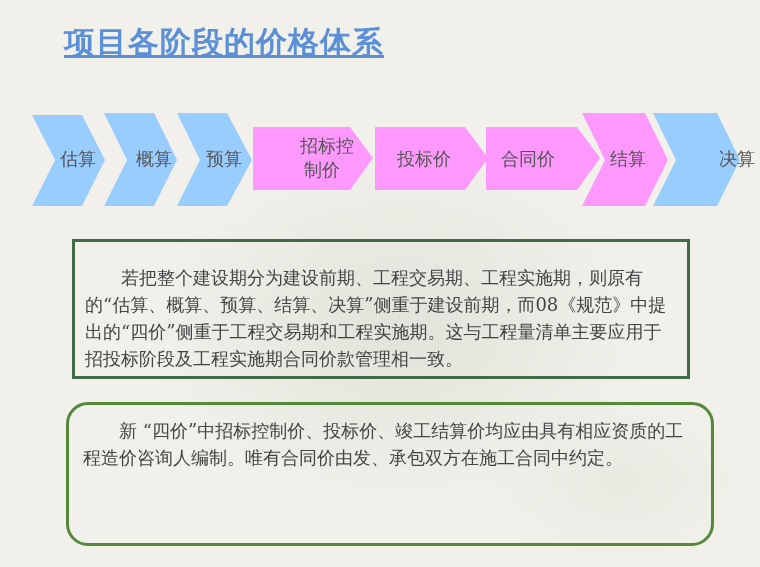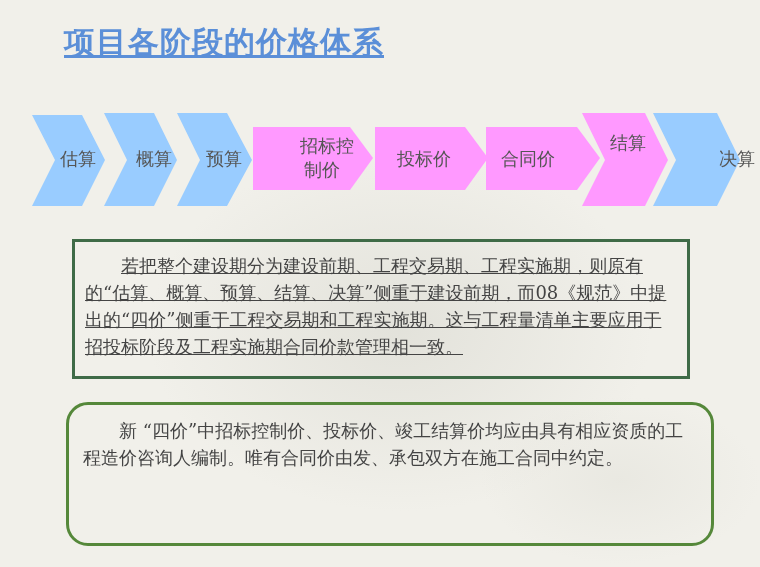--- a/index.html
+++ b/index.html
@@ -23,22 +23,22 @@
   }
   .flow { position: absolute; left: 0; top: 0; width: 760px; height: 230px; font-family: Liberation Serif, serif; }
   .flow svg { position: absolute; left: 0; top: 0; }
   .step-label {
     position: absolute; color: #555; font-size: 18px; line-height: 22px;
     white-space: nowrap;
   }
   .box1 {
     position: absolute; left: 72px; top: 239px; width: 618px; height: 140px;
     border: 3px solid #3f6b47; box-sizing: border-box;
-    padding: 10px 10px 0 10px;
-    font-size: 18px; line-height: 27px; color: #444; text-decoration: underline;
+    padding: 22px 10px 0 10px;
+    font-size: 18px; line-height: 27px; color: #444;
   }
   .box2 {
     position: absolute; left: 66px; top: 402px; width: 648px; height: 144px;
     border: 3px solid #55883a; border-radius: 22px; box-sizing: border-box;
     padding: 12px 14px 0 14px;
     font-size: 18px; line-height: 27px; color: #444;
   }
   .para { margin: 0; text-indent: 2em; }
 </style>
 </head>
@@ -64,21 +64,21 @@
     <polygon fill="#99ccff" points="653,113 717,113 740,160 717,206 653,206 676,160"></polygon>
   </svg>
 
   <span class="step-label" style="left:60px; top:148px;">估算</span>
   <span class="step-label" style="left:136px; top:148px;text-align:right;">概算</span>
   <span class="step-label" style="left:206px; top:148px;">预算</span>
   <span class="step-label" style="left:268px; top:135px;margin-left:32px;">招标控</span>
   <span class="step-label" style="left:268px; top:159px;margin-left:36px;">制价</span>
   <span class="step-label" style="left:397px; top:148px;">投标价</span>
   <span class="step-label" style="left:494px; top:148px;margin-left:7px;">合同价</span>
-  <span class="step-label" style="left:610px; top:132px;">结算</span>
+  <span class="step-label" style="left:610px; top:148px;">结算</span>
   <span class="step-label" style="left:719px; top:148px;">决算</span>
 </div>
 
 <div class="box1">
   <p class="para">若把整个建设期分为建设前期、工程交易期、工程实施期，则原有的“估算、概算、预算、结算、决算”侧重于建设前期，而08《规范》中提出的“四价”侧重于工程交易期和工程实施期。这与工程量清单主要应用于招投标阶段及工程实施期合同价款管理相一致。</p>
 </div>
 
 <div class="box2">
   <p class="para">新 “四价”中招标控制价、投标价、竣工结算价均应由具有相应资质的工程造价咨询人编制。唯有合同价由发、承包双方在施工合同中约定。</p>
 </div>

